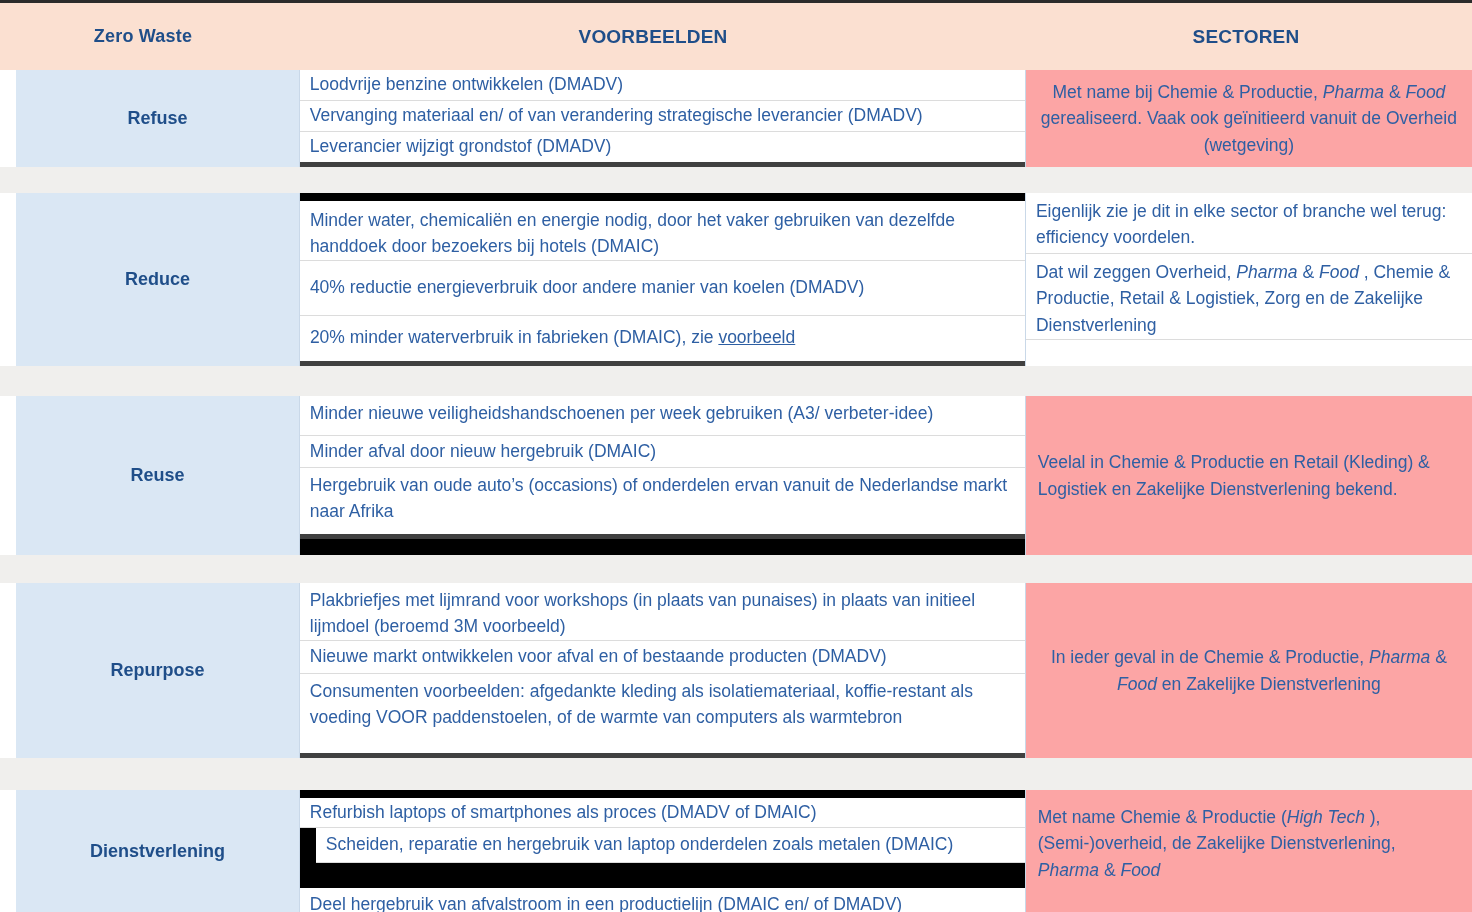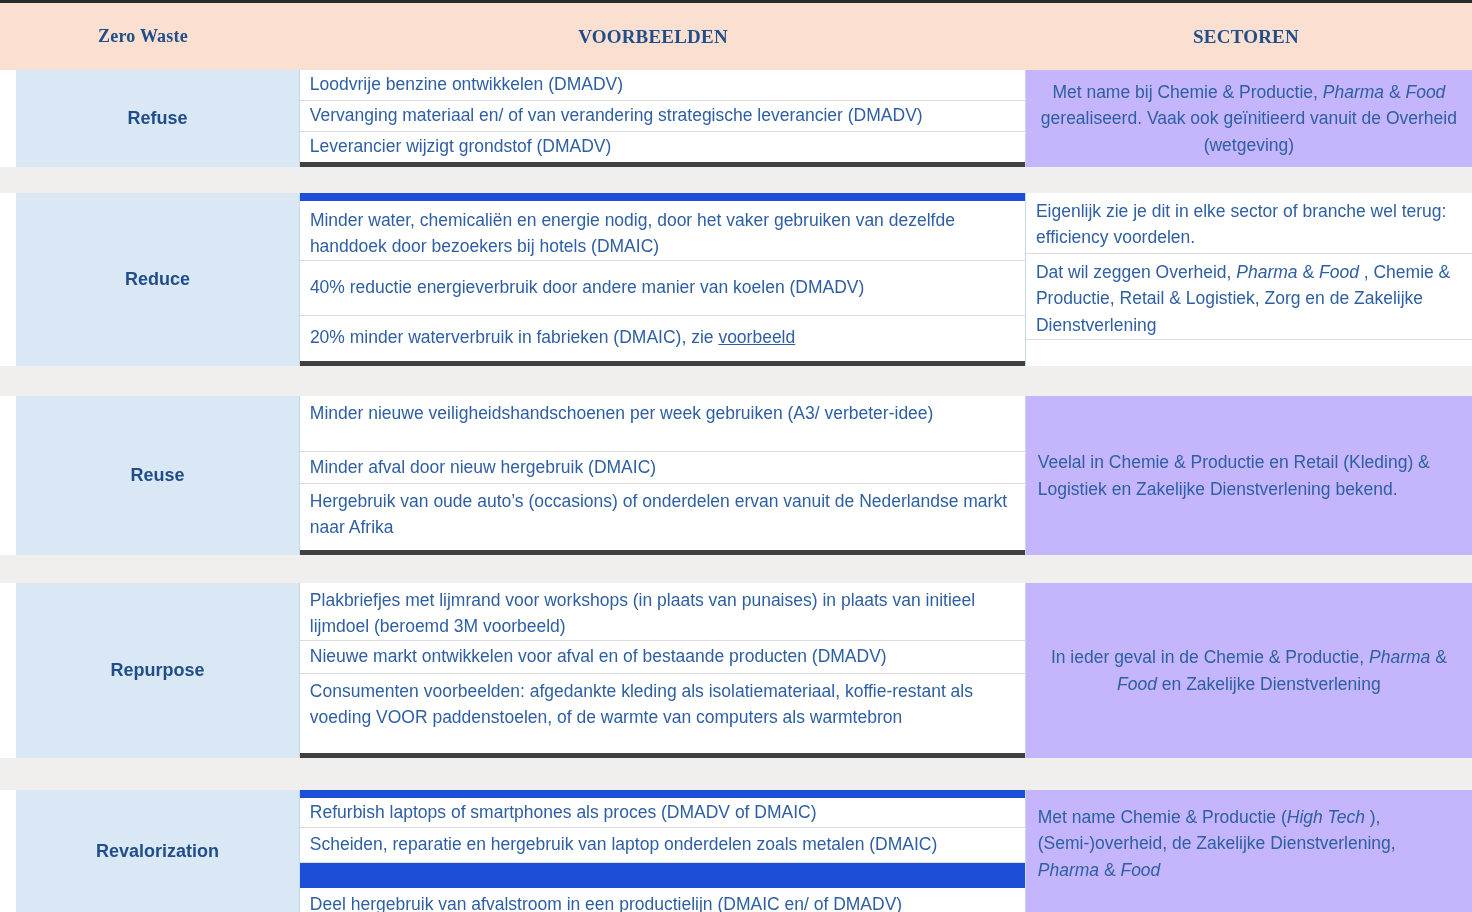--- a/index.html
+++ b/index.html
@@ -37,21 +37,20 @@
     display: flex;
   }
   .header-cell {
     display: flex;
     align-items: center;
     justify-content: center;
     font-weight: bold;
     color: #1f4e89;
     font-size: 19px;
     letter-spacing: 0.2px;
-    font-family: Liberation Serif, serif;
   }
   .hc-left   { width: 286px; }
   .hc-mid    { width: 734px; }
   .hc-right  { width: 452px; }
   .hc-left .lbl { font-size: 18px; }
 
   
   .gap-band {
     position: absolute;
     left: 0;
@@ -75,21 +74,21 @@
     color: #1f4e89;
     font-size: 18px;
     box-sizing: border-box;
     margin-left: 16px;
   }
   .ex-cell {
     width: 734px;
     box-sizing: border-box;
     display: flex;
     flex-direction: column;
-    background: #1d4ed8;
+    background: #000000;
     border-left: 1px solid #c9d8e8;
   }
   .ex-item {
     box-sizing: border-box;
     padding: 4px 8px 4px 10px;
     color: #2e5fa3;
     font-size: 17.5px;
     line-height: 1.47;
     border-bottom: 1px solid #dcdcdc;
     display: flex;
@@ -102,21 +101,21 @@
     width: 452px;
     box-sizing: border-box;
     border-left: 1px solid #c9d8e8;
     color: #2e5fa3;
     font-size: 17.5px;
     line-height: 1.5;
     padding: 4px 10px 4px 10px;
     display: flex;
     flex-direction: column;
     justify-content: center;
-    background: #c4b5fd;
+    background: #fca5a5;
   }
   .sec-block {
     box-sizing: border-box;
     padding: 2px 2px;
   }
   .sec-center { text-align: center; }
   .sec-left   { text-align: left; }
   .sec-sep { border-bottom: 1px solid #dcdcdc; }
   em.it { font-style: italic; }
   .link {
@@ -193,21 +192,21 @@
     </div>
   </div>
 
   <div class="gap-band" style="top:366px; height:30px;"></div>
 
   <div class="section" id="sec-reuse" style="top:396px; height:159px;">
     <div class="cat-cell">
       <span>Reuse</span>
     </div>
     <div class="ex-cell">
-      <div class="ex-item" style="height:56px; align-items:flex-start; padding-top:5px;">Minder nieuwe veiligheidshandschoenen per week gebruiken (A3/ verbeter-idee)</div>
+      <div class="ex-item" style="height:40px; align-items:flex-start; padding-top:5px;">Minder nieuwe veiligheidshandschoenen per week gebruiken (A3/ verbeter-idee)</div>
       <div class="ex-item" style="height:32px;">Minder afval door nieuw hergebruik (DMAIC)</div>
       <div class="ex-item" style="height:71px; align-items:flex-start; padding-top:5px;">Hergebruik van oude auto’s (occasions) of onderdelen ervan vanuit de Nederlandse markt naar Afrika</div>
     </div>
     <div class="sec-cell sec-left">
       <div class="sec-block">Veelal in Chemie &amp; Productie en Retail (Kleding) &amp; Logistiek en Zakelijke Dienstverlening bekend.</div>
     </div>
   </div>
 
   <div class="gap-band" style="top:555px; height:28px;"></div>
 
@@ -222,25 +221,25 @@
     </div>
     <div class="sec-cell sec-center">
       <div class="sec-block">In ieder geval in de Chemie &amp; Productie, <em class="it">Pharma</em> &amp; <em class="it">Food</em>  en Zakelijke Dienstverlening</div>
     </div>
   </div>
 
   <div class="gap-band" style="top:758px; height:32px;"></div>
 
   <div class="section" id="sec-revalorization" style="top:790px; height:122px;">
     <div class="cat-cell">
-      <span>Revalorization</span>
+      <span>Dienstverlening</span>
     </div>
     <div class="ex-cell">
       <div class="ex-item" style="height:30px;margin-top:8px;">Refurbish laptops of smartphones als proces (DMADV of DMAIC)</div>
-      <div class="ex-item" style="height:58px; align-items:flex-start; padding-top:4px;">Scheiden, reparatie en hergebruik van laptop onderdelen zoals metalen (DMAIC)</div>
+      <div class="ex-item" style="height:58px; align-items:flex-start; padding-top:4px;margin-left:16px;">Scheiden, reparatie en hergebruik van laptop onderdelen zoals metalen (DMAIC)</div>
       <div class="ex-item no-border" style="height:34px;margin-top:25px;">Deel hergebruik van afvalstroom in een productielijn (DMAIC en/ of DMADV)</div>
     </div>
     <div class="sec-cell sec-left" style="justify-content:flex-start; padding-top:12px;">
       <div class="sec-block">Met name Chemie &amp; Productie (<em class="it">High Tech</em> ), (Semi-)overheid, de Zakelijke Dienstverlening, <em class="it">Pharma</em> &amp; <em class="it">Food</em></div>
     </div>
   </div>
 
 </div>
 
 </body></html>

